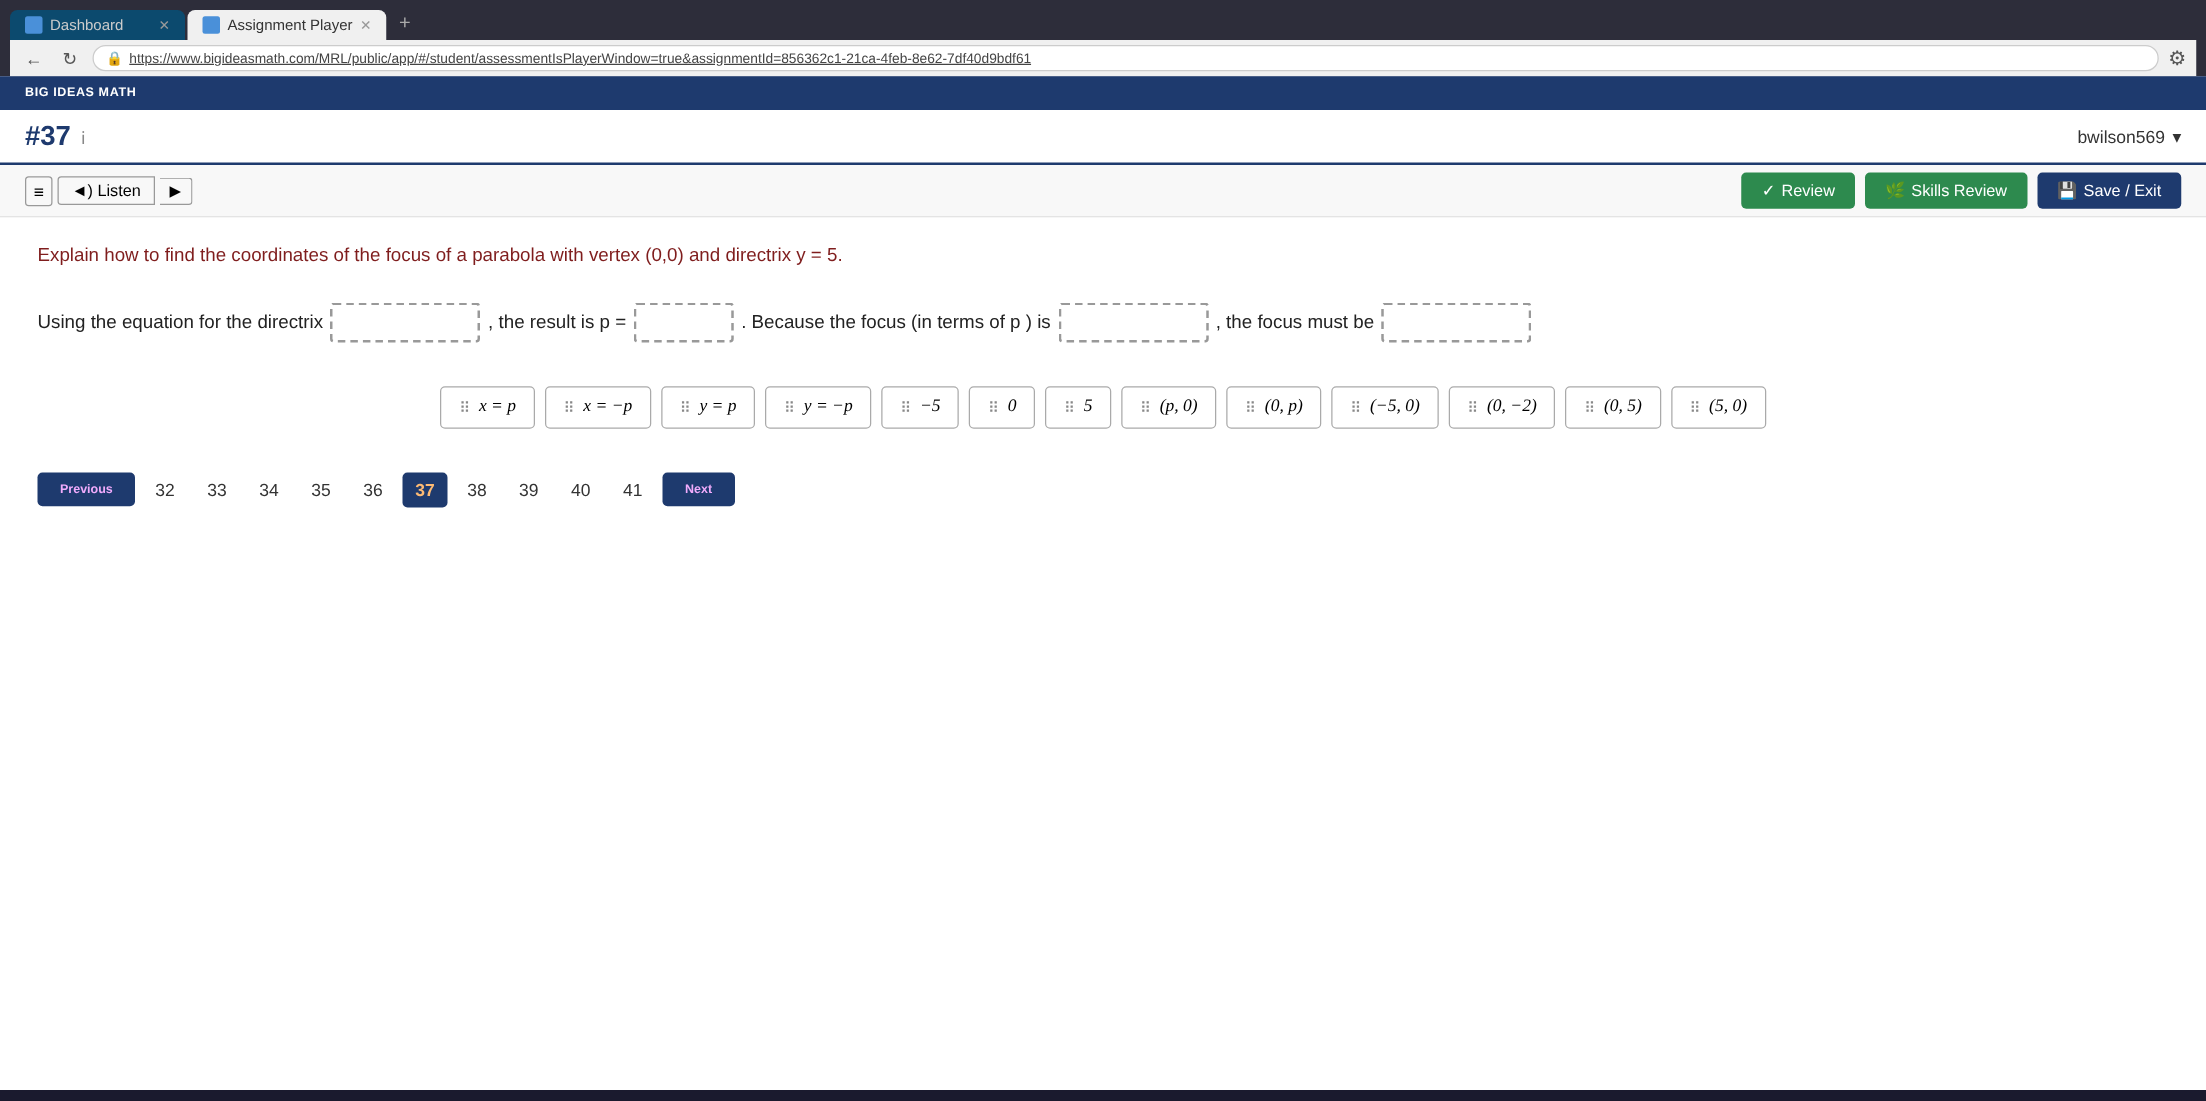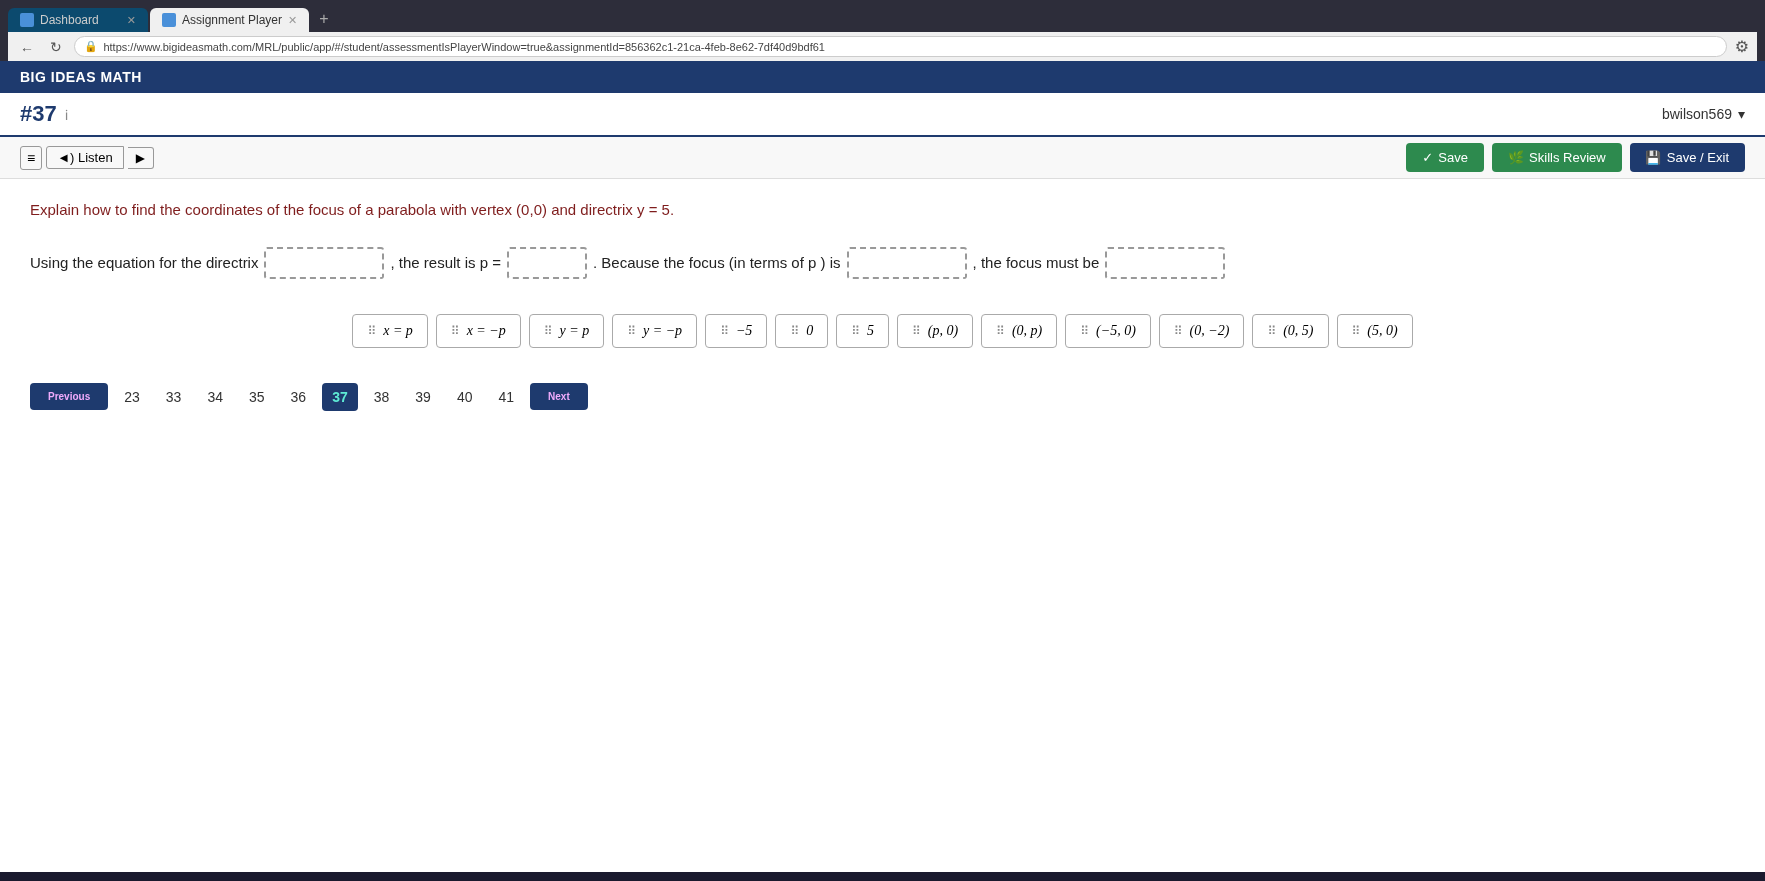--- a/index.html
+++ b/index.html
@@ -101,21 +101,21 @@
     .app-header {
       background: #1e3a6e;
       color: white;
       padding: 8px 20px;
       display: flex;
       align-items: center;
       justify-content: space-between;
     }
     .app-logo {
       font-weight: bold;
-      font-size: 14px;
+      font-size: 10px;
       color: white;
       letter-spacing: 0.5px;
     }
 
     .question-header {
       background: white;
       border-bottom: 2px solid #1e3a6e;
       padding: 8px 20px;
       display: flex;
       align-items: center;
@@ -302,21 +302,21 @@
     }
     .page-num {
       padding: 6px 10px;
       font-size: 14px;
       color: #333;
       cursor: pointer;
       border-radius: 3px;
     }
     .page-num.active {
       background: #1e3a6e;
-      color: #5eead4;
+      color: #fdba74;
       border-radius: 4px;
       font-weight: bold;
     }
 
     
     .math {
       font-style: italic;
       font-family: 'Times New Roman', serif;
     }
   </style>
@@ -335,21 +335,21 @@
       <span>Assignment Player</span>
       <span class="close-btn">✕</span>
     </div>
     <span class="tab-add">+</span>
   </div>
   <div class="browser-addressbar">
     <button class="nav-btn">←</button>
     <button class="nav-btn">↻</button>
     <div class="address-box">
       <span class="lock-icon">🔒</span>
-      <span style="font-size:11px;color:#444;overflow:hidden;text-overflow:ellipsis;white-space:nowrap;">https://www.bigideasmath.com/MRL/public/app/#/student/assessmentIsPlayerWindow=true&amp;assignmentId=856362c1-21ca-4feb-8e62-7df40d9bdf61</span>
+      <span style="font-size:11px;color:#444;overflow:hidden;text-overflow:ellipsis;white-space:nowrap;text-decoration:underline;">https://www.bigideasmath.com/MRL/public/app/#/student/assessmentIsPlayerWindow=true&amp;assignmentId=856362c1-21ca-4feb-8e62-7df40d9bdf61</span>
     </div>
     <span class="settings-icon">⚙</span>
   </div>
 </div>
 
 <div class="app-container">
 
   <div class="app-header">
     <span class="app-logo">BIG IDEAS MATH</span>
   </div>
@@ -369,21 +369,21 @@
     <div class="listen-controls">
       <button class="menu-icon-btn">≡</button>
       <button class="listen-btn">
         <span>◄) Listen</span>
       </button>
       <button class="play-btn">▶</button>
     </div>
     <div class="action-buttons">
       <button class="btn-check">
         <span>✓</span>
-        <span>Save</span>
+        <span>Review</span>
       </button>
       <button class="btn-skills">
         <span>🌿</span>
         <span>Skills Review</span>
       </button>
       <button class="btn-save">
         <span>💾</span>
         <span>Save / Exit</span>
       </button>
     </div>
@@ -456,21 +456,21 @@
         <span class="math">(0, 5)</span>
       </div>
       <div class="tile">
         <span class="drag-dots">⠿</span>
         <span class="math">(5, 0)</span>
       </div>
     </div>
 
     <div class="pagination">
       <button class="btn-prev">Previous</button>
-      <span class="page-num">23</span>
+      <span class="page-num">32</span>
       <span class="page-num">33</span>
       <span class="page-num">34</span>
       <span class="page-num">35</span>
       <span class="page-num">36</span>
       <span class="page-num active">37</span>
       <span class="page-num">38</span>
       <span class="page-num">39</span>
       <span class="page-num">40</span>
       <span class="page-num">41</span>
       <button class="btn-next">Next</button>

